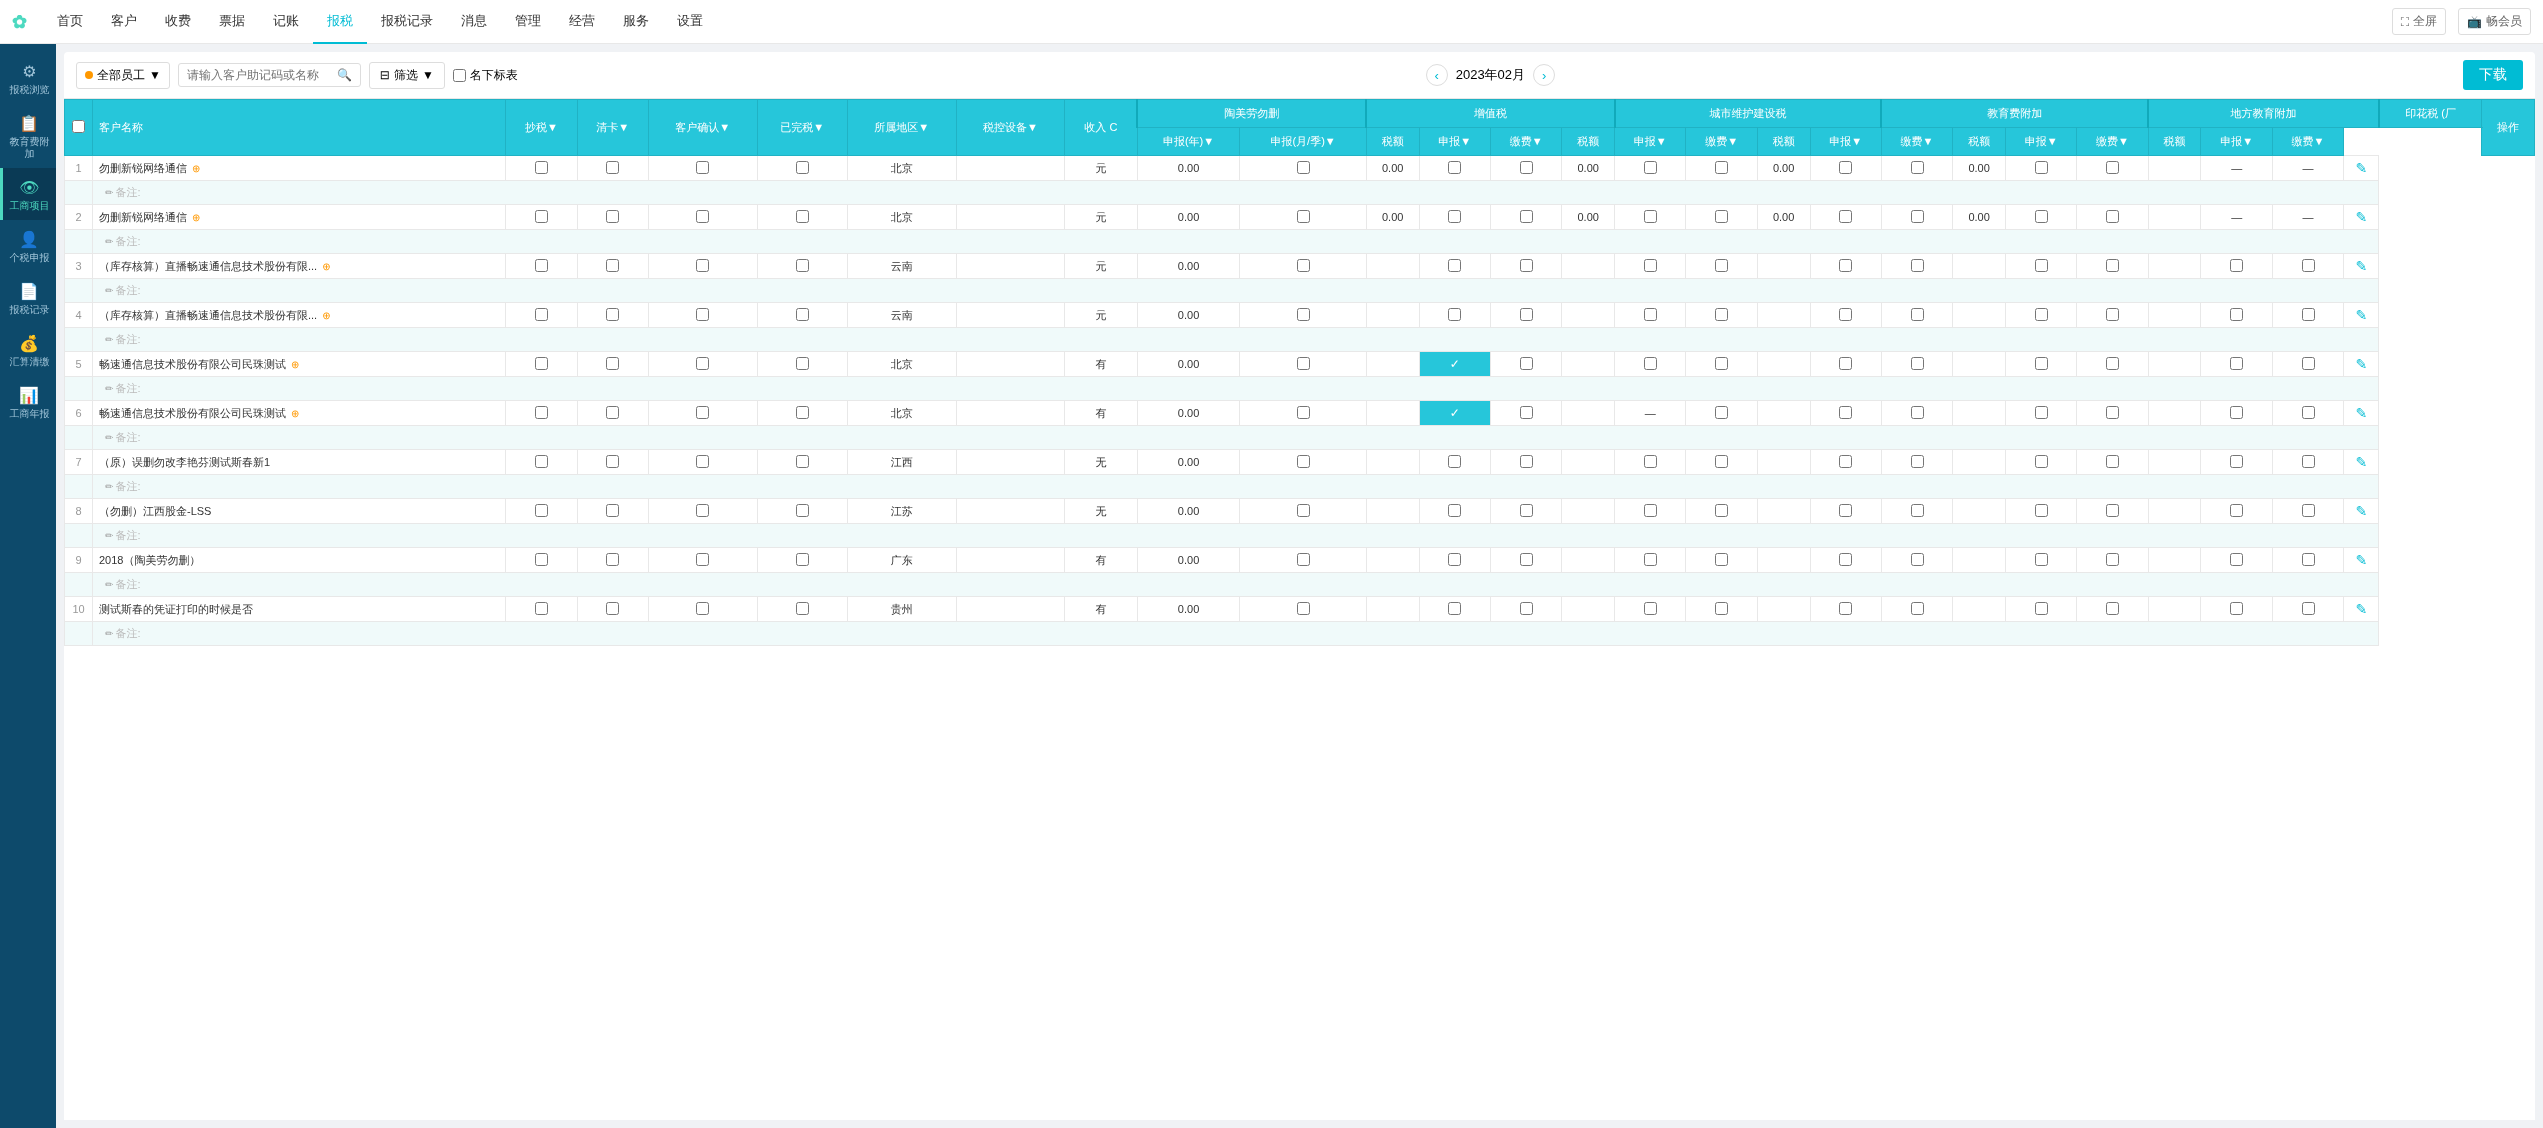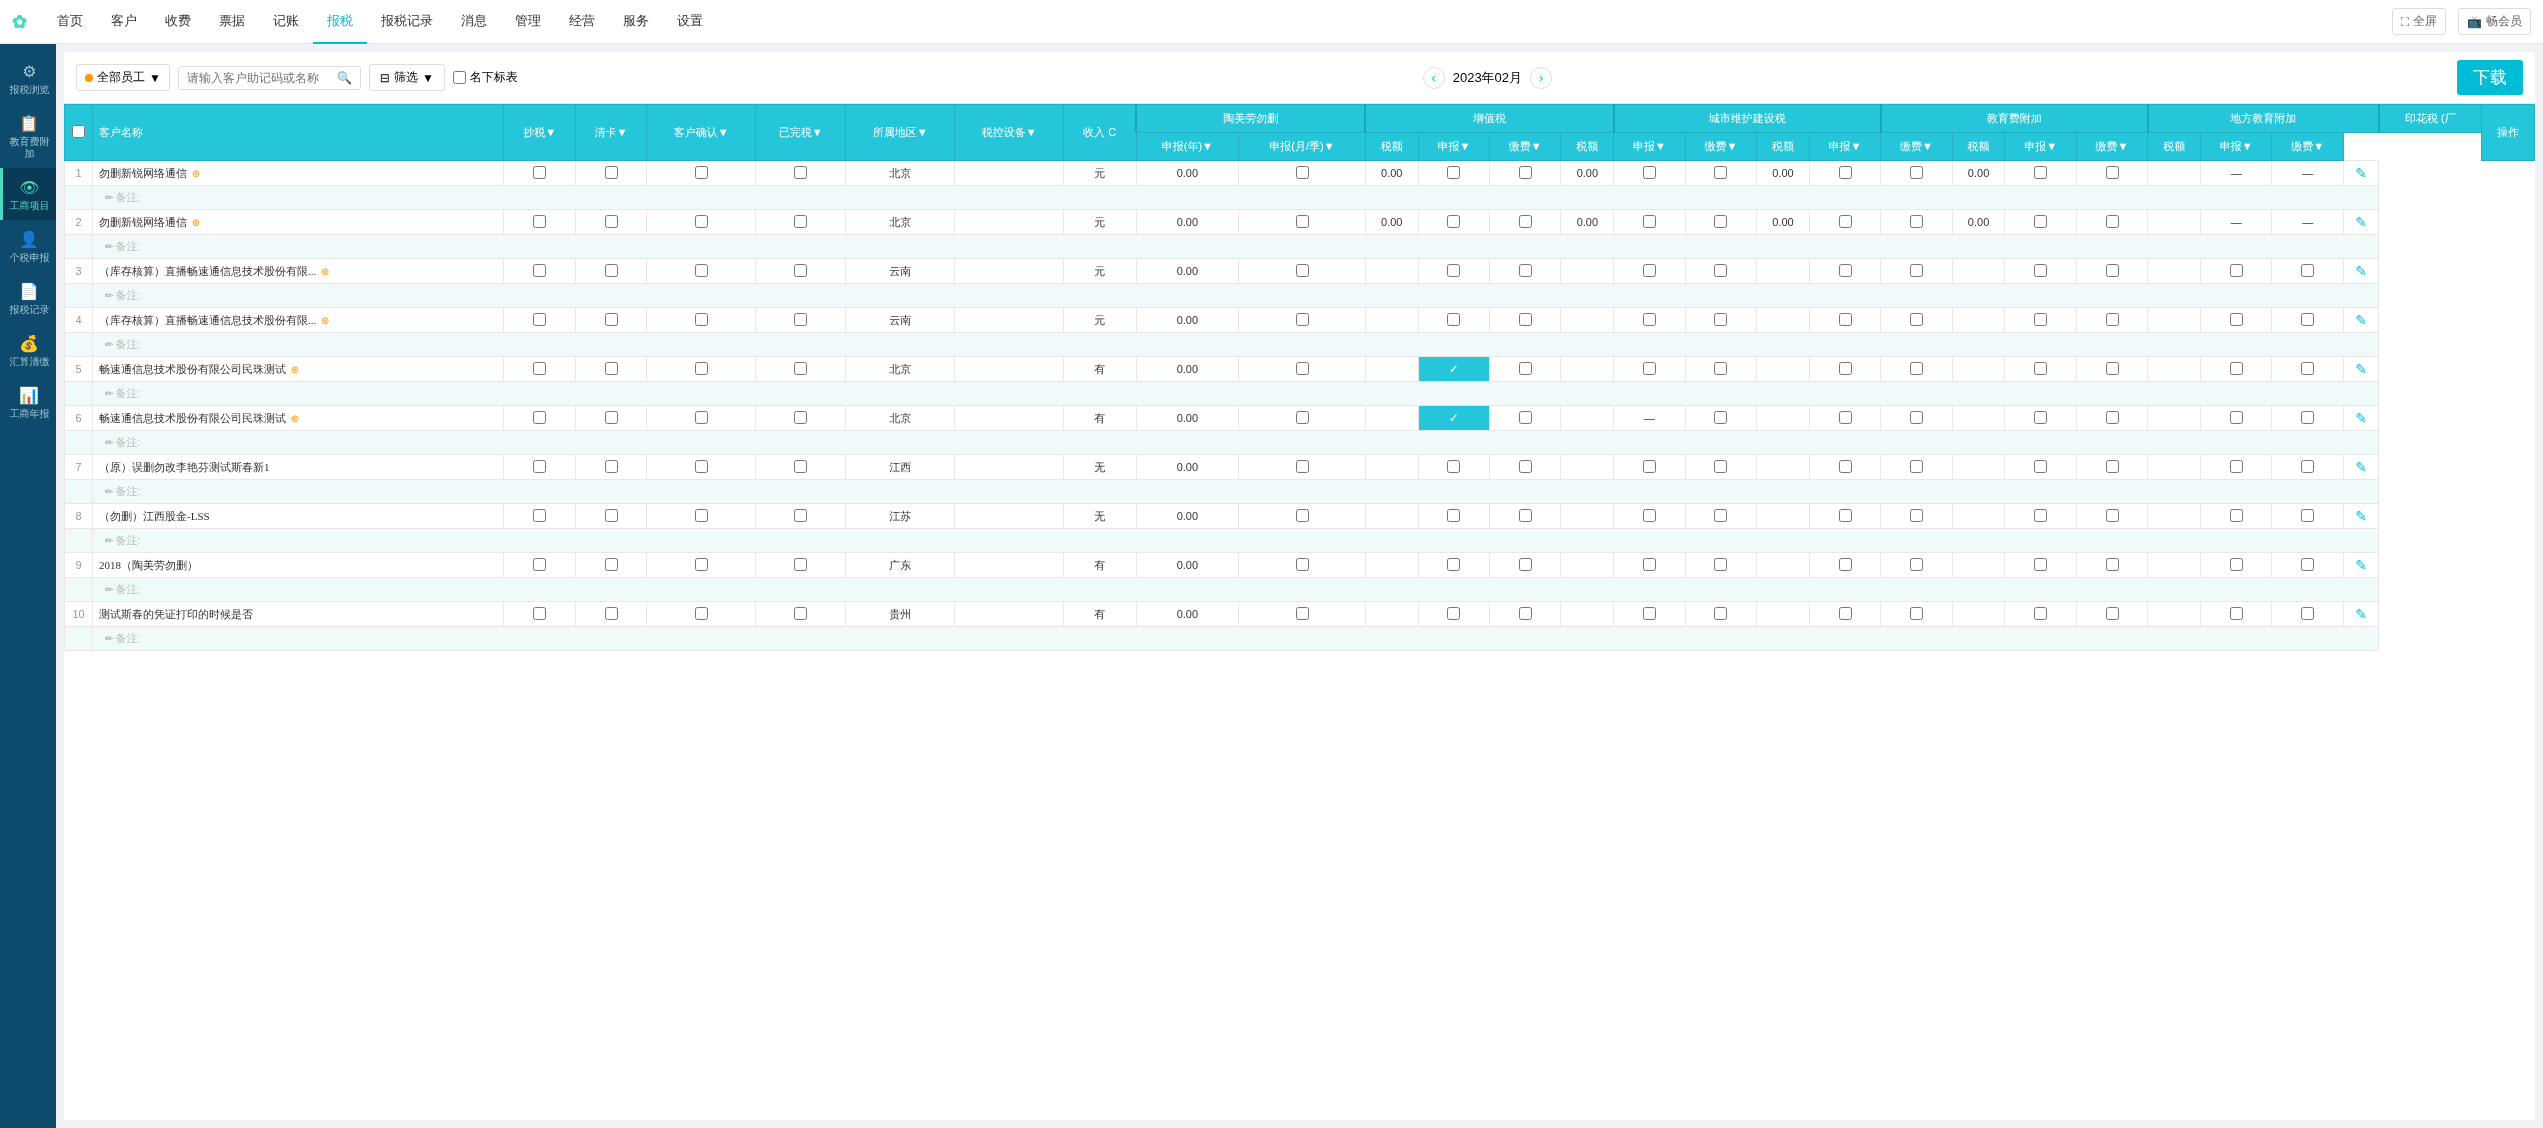--- a/index.html
+++ b/index.html
@@ -188,21 +188,21 @@
       background: #fff;
       color: #00bcd4;
     }
     .download-btn {
       background: #00bcd4;
       color: #fff;
       border: none;
       border-radius: 3px;
       padding: 6px 16px;
       cursor: pointer;
-      font-size: 17px;
+      font-size: 14px;
     }
 
     
     .table-container {
       flex: 1;
       overflow: auto;
       background: #fff;
     }
     table {
       width: 100%;
@@ -230,21 +230,21 @@
     tbody tr:nth-child(odd) { background: #fff; }
     tbody tr:nth-child(even) { background: #f9f9f9; }
     tbody tr.note-row td {
       background: #f0fafa;
       color: #999;
       font-size: 11px;
       text-align: left;
       padding-left: 12px;
     }
     .row-num { color: #999; font-size: 11px; }
-    .company-name { text-align: left; padding-left: 6px; color: #333; font-family: Liberation Serif, serif; }
+    .company-name { text-align: left; padding-left: 6px; color: #333; }
     .region-cell { color: #333; }
     .income-cell { color: #333; }
     .edit-icon {
       color: #00bcd4;
       cursor: pointer;
       font-size: 14px;
     }
     .pencil-icon {
       color: #999;
       font-size: 10px;

